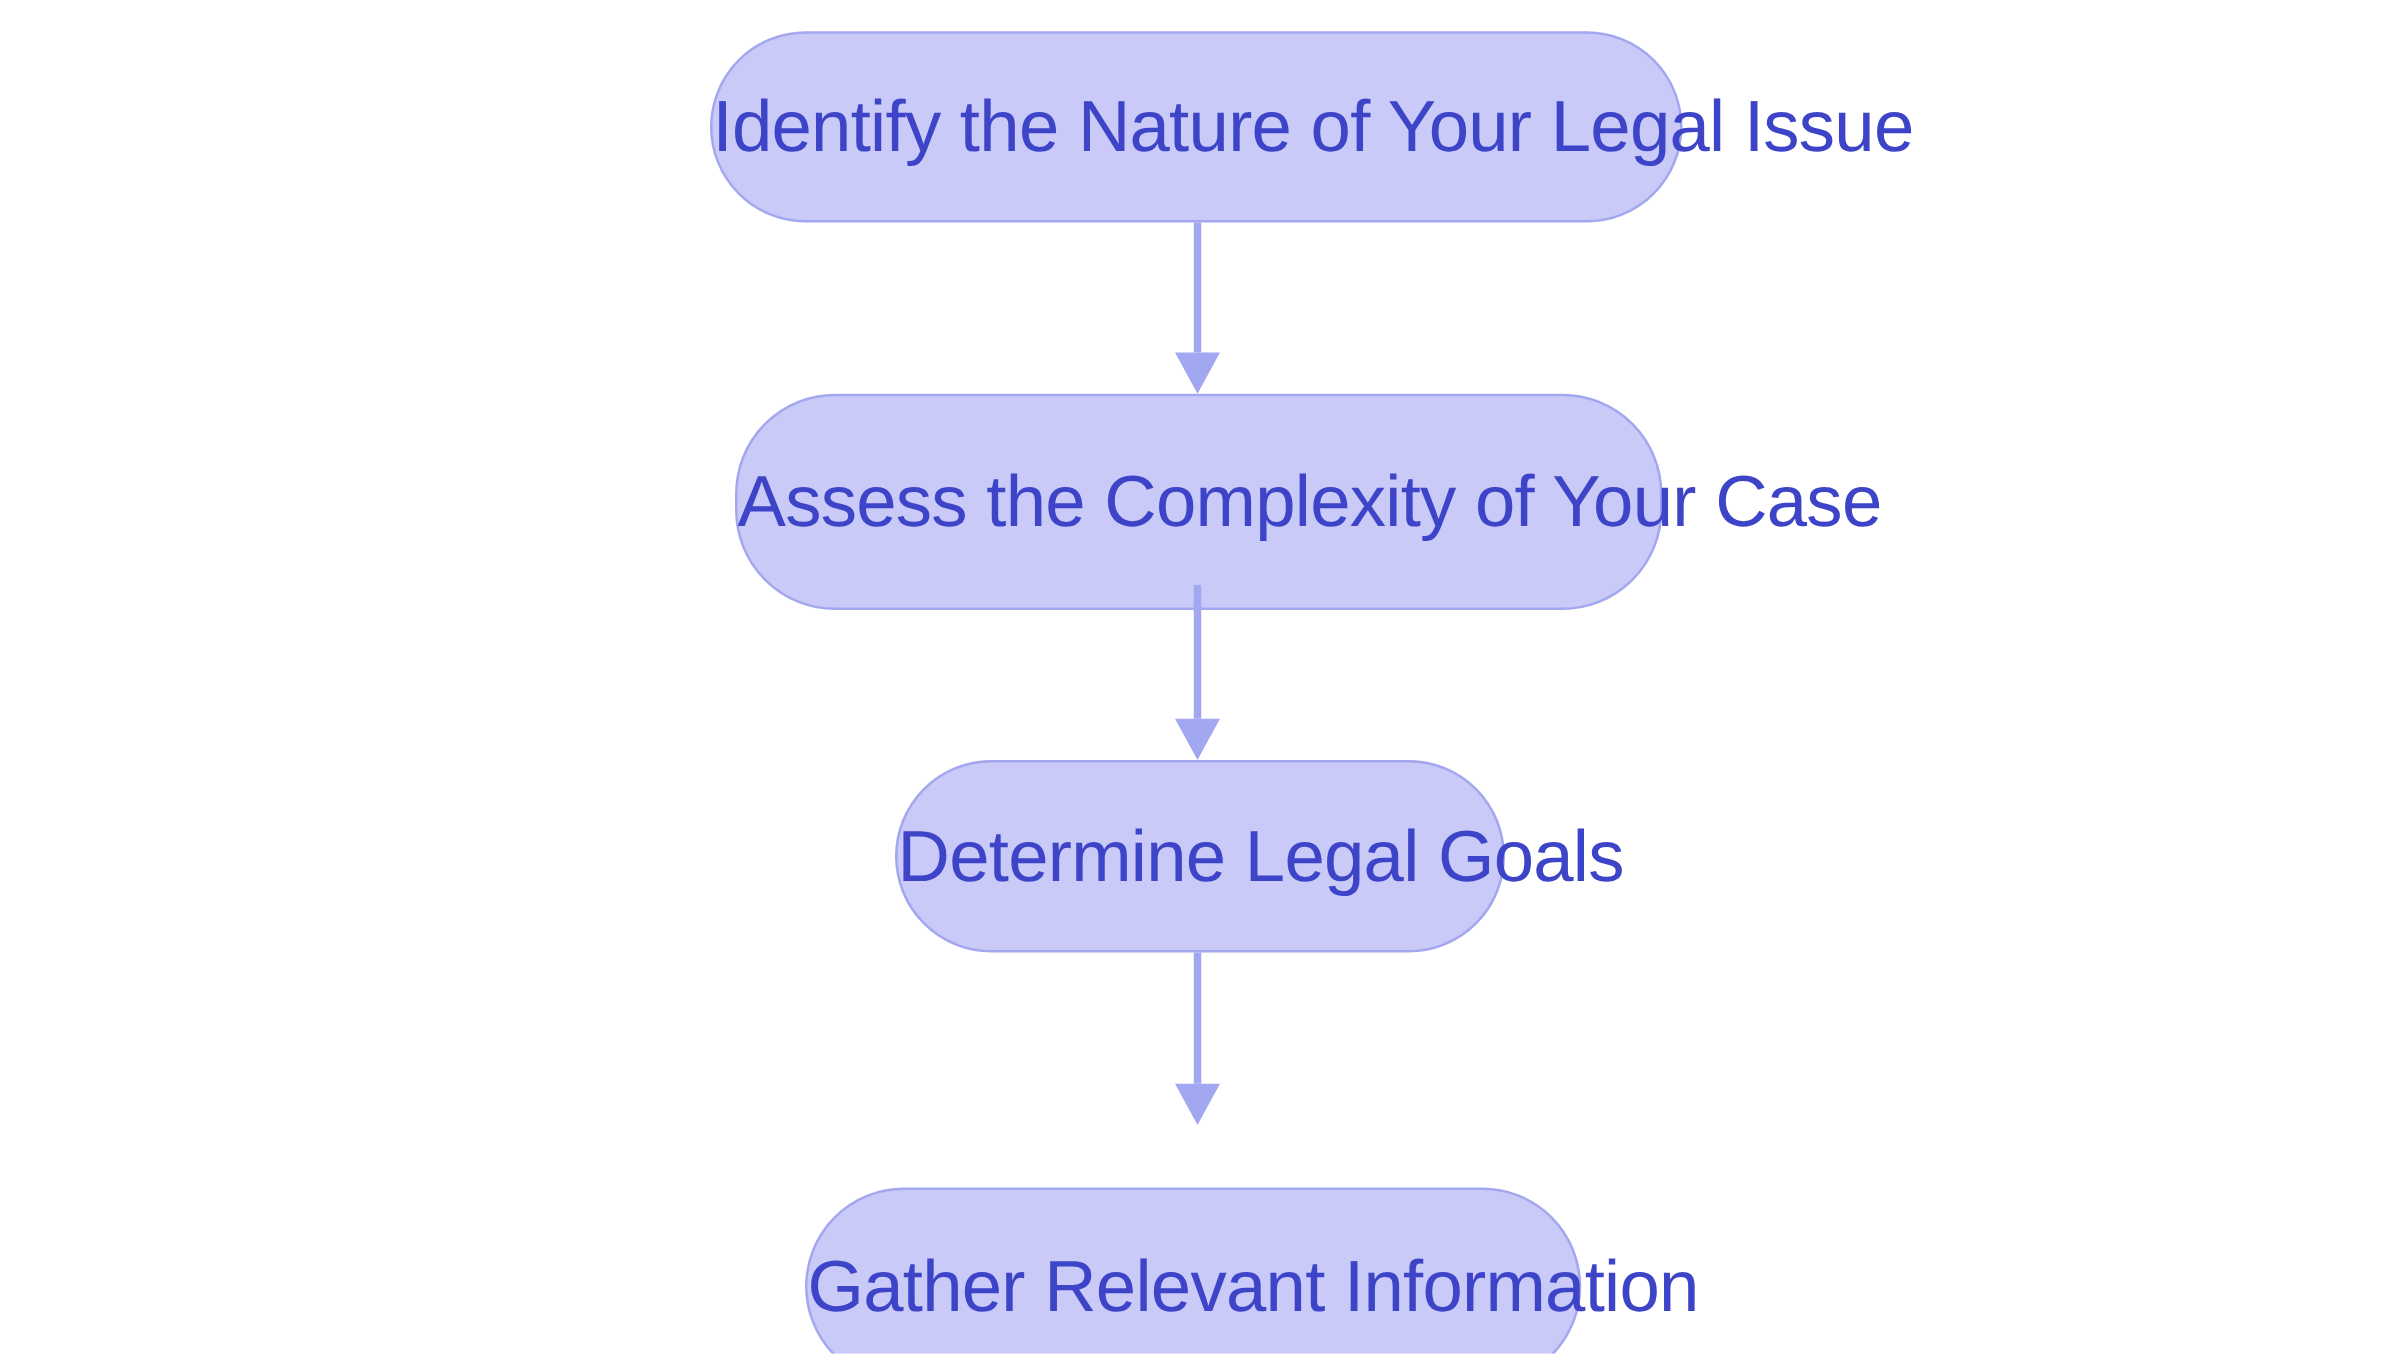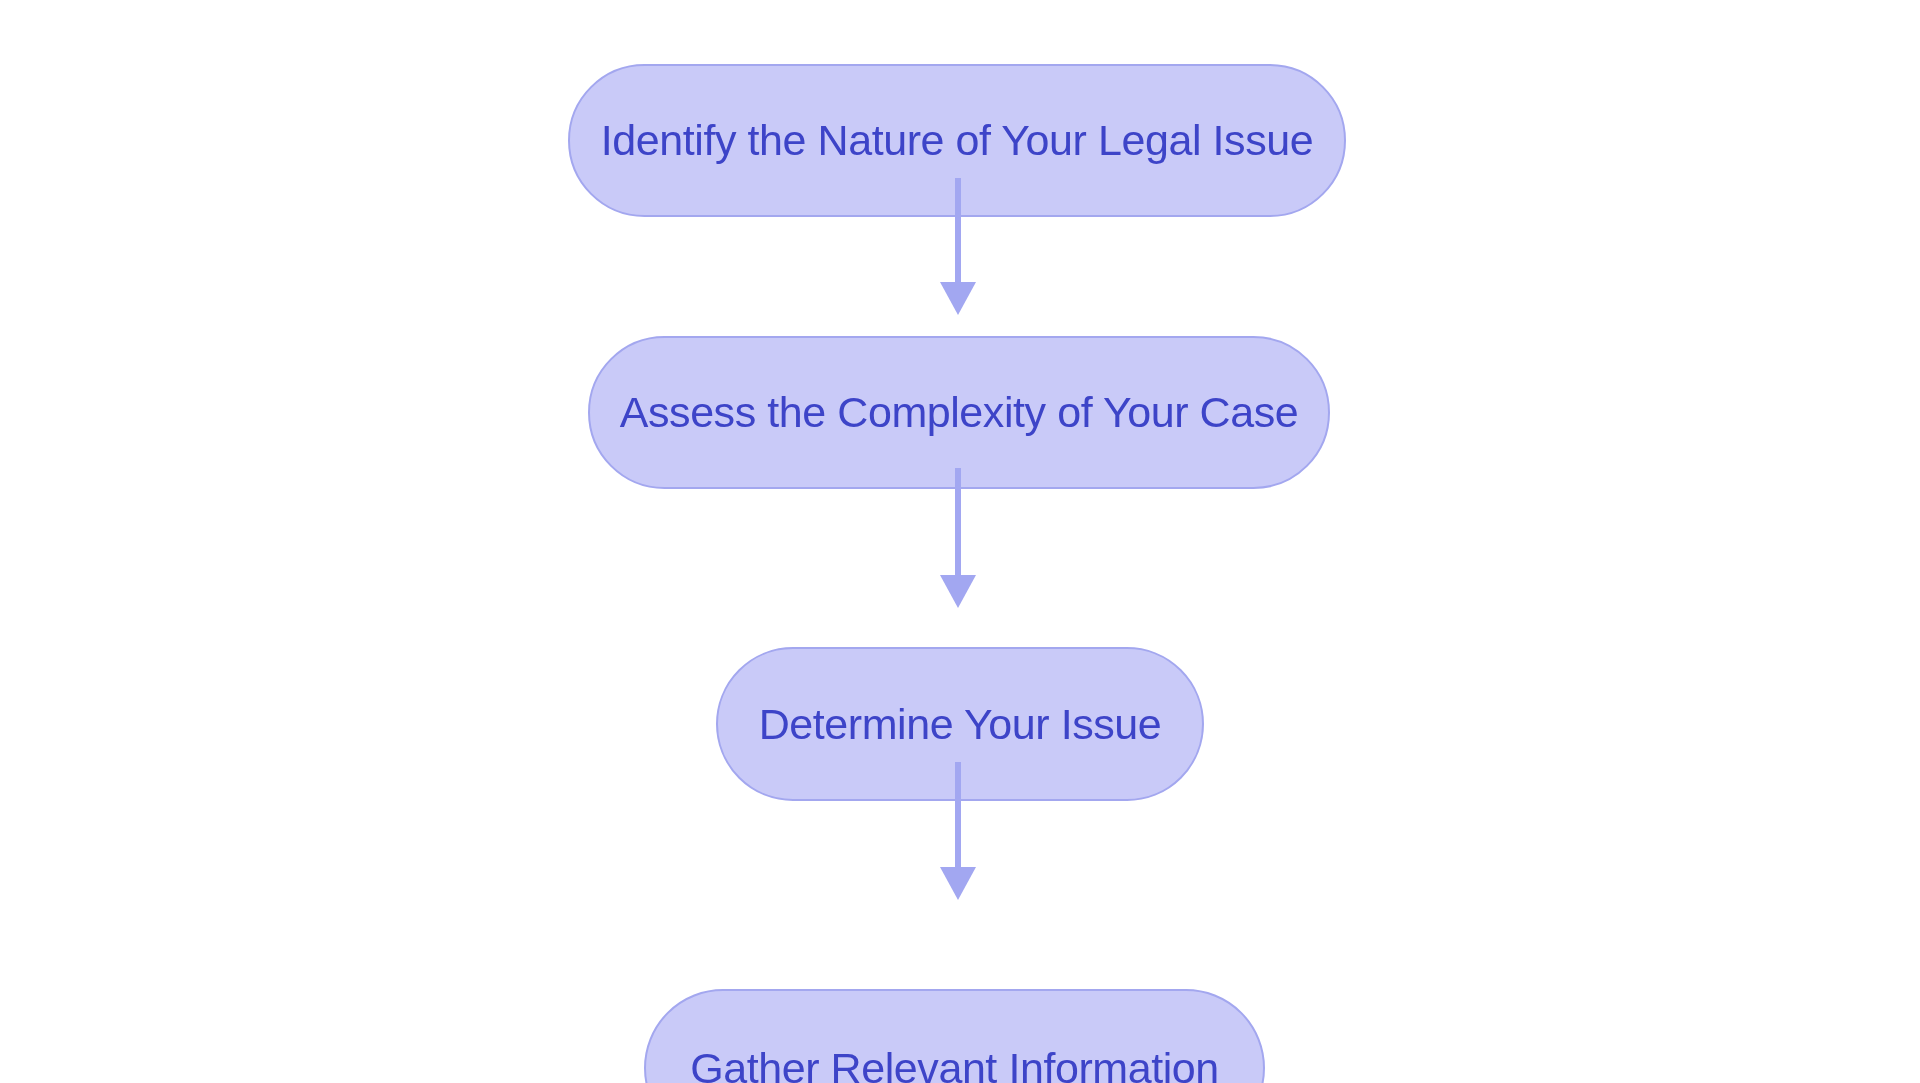--- a/index.html
+++ b/index.html
@@ -12,34 +12,33 @@
     width: 1920px;
     height: 1083px;
     background: var(--background, #ffffff);
     font-family: "Liberation Sans", sans-serif;
     overflow: hidden;
   }
   .node {
     position: absolute;
     display: flex;
     align-items: center;
-    justify-content: center;
+    justify-content: flex-start;
     box-sizing: border-box;
     background: var(--node-fill, #c9caf8);
     border: 2px solid var(--node-border, #a3a7ef);
     border-radius: 80px;
     color: var(--node-text, #3d44c8);
-    font-size: 43px;
+    font-size: 58px;
     letter-spacing: -0.01em;
     white-space: nowrap;
     text-align: center;
-    margin-top: 39px;
   }
   .node-1 { left: 568px; top: 25px;  width: 778px; height: 153px; }
-  .node-2 { left: 588px; top: 297px; width: 742px; height: 153px; }
+  .node-2 { left: 588px; top: 315px; width: 742px; height: 173px; }
   .node-3 { left: 716px; top: 608px; width: 488px; height: 154px; }
   .node-4 { left: 644px; top: 950px; width: 621px; height: 158px; }
 
   .arrow {
     position: absolute;
     width: 36px;
     display: flex;
     flex-direction: column;
     align-items: center;
   }
@@ -76,21 +75,21 @@
   <div class="node node-2">
     <span class="node-label">Assess the Complexity of Your Case</span>
   </div>
 
   <div class="arrow arrow-2">
     <div class="arrow-stem"></div>
     <div class="arrow-head"></div>
   </div>
 
   <div class="node node-3">
-    <span class="node-label">Determine Your Issue</span>
+    <span class="node-label">Determine Legal Goals</span>
   </div>
 
   <div class="arrow arrow-3">
     <div class="arrow-stem"></div>
     <div class="arrow-head"></div>
   </div>
 
   <div class="node node-4">
     <span class="node-label">Gather Relevant Information</span>
   </div>

